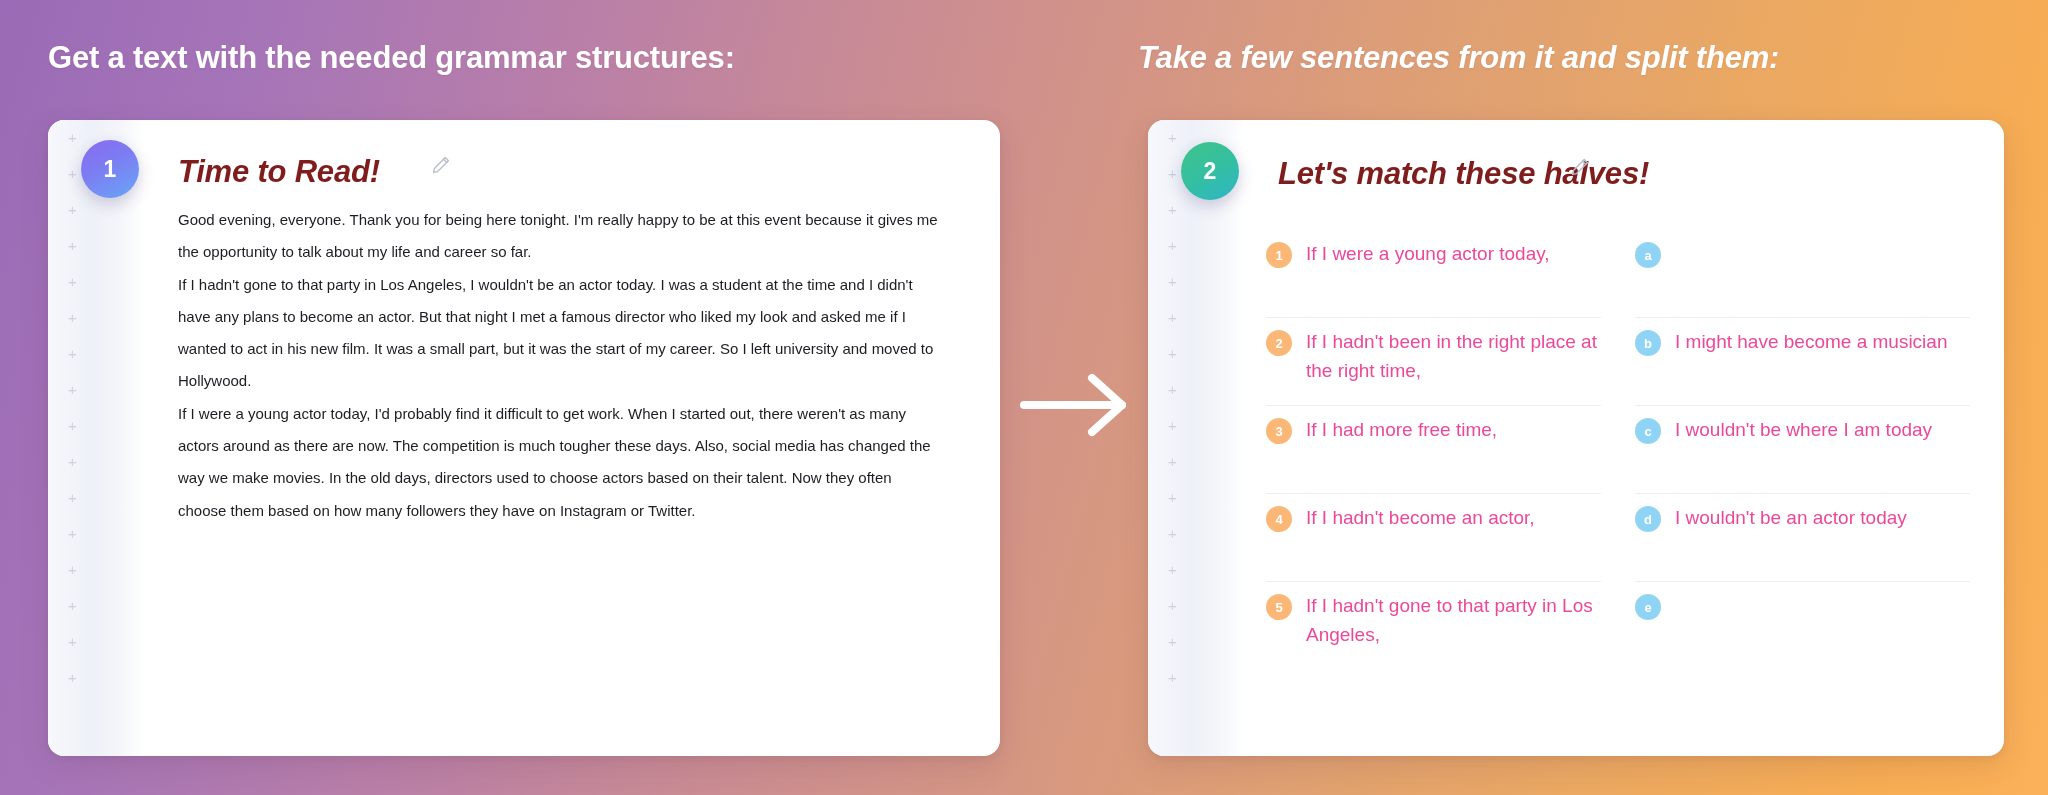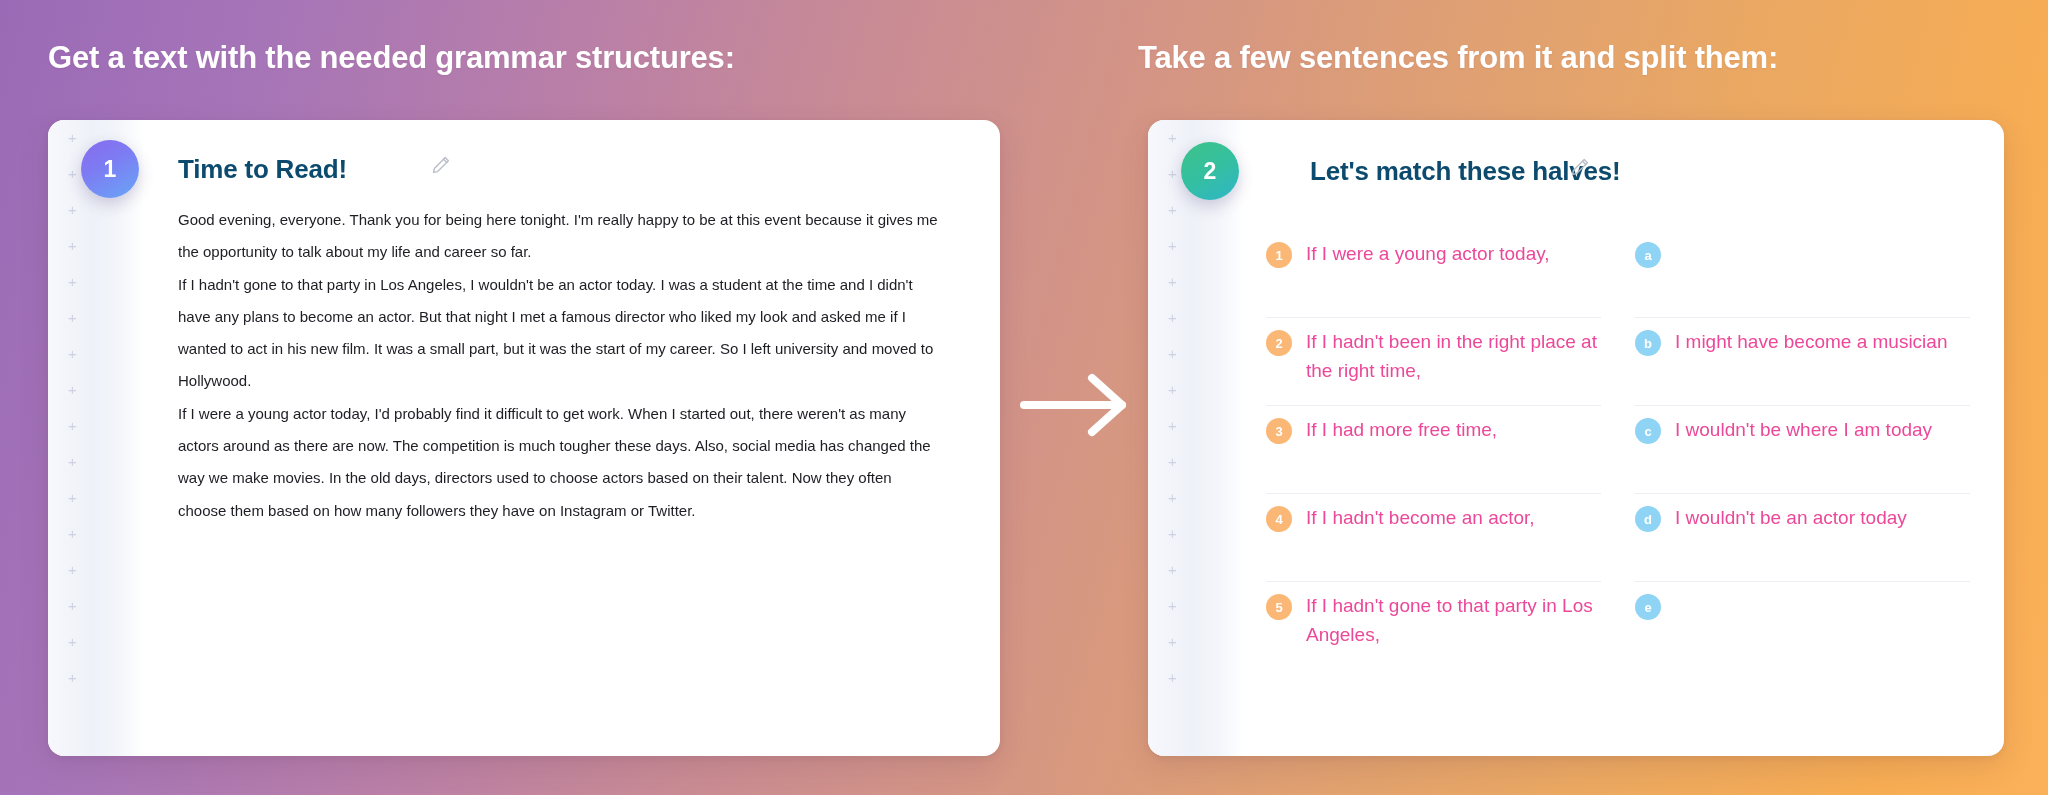--- a/index.html
+++ b/index.html
@@ -46,21 +46,21 @@
     position: absolute;
     color: #ffffff;
     font-weight: 700;
     font-size: 31px;
     letter-spacing: -0.2px;
     white-space: nowrap;
     text-shadow: 0 1px 2px rgba(120,70,90,0.13);
   }
 
   .title-left  { left: 48px;  top: 40px; }
-  .title-right { left: 1138px; top: 40px; }
+  .title-right { left: 1138px; top: 40px; font-style: italic; }
 
   
   .card {
     position: absolute;
     background: #ffffff;
     border-radius: 16px;
     box-shadow: 0 10px 30px rgba(90,50,80,0.14),
                 0 2px 6px rgba(90,50,80,0.08);
     overflow: hidden;
   }
@@ -128,27 +128,28 @@
     top: 22px;
     width: 58px;
     height: 58px;
     font-size: 23px;
     background: linear-gradient(150deg, #3fc389 0%, #34bfa0 50%, #2fb6c8 100%);
   }
 
   .card-title {
     position: absolute;
     font-weight: 700;
-    color: #0c4a6e;
-    font-size: 26px;
+    color: #7f1d1d;
+    font-size: 31px;
     letter-spacing: -0.2px;
     white-space: nowrap;
+    font-style: italic;
   }
   .title-pos-1 { left: 130px; top: 34px; }
-  .title-pos-2 { left: 130px; top: 36px; margin-left: 32px; }
+  .title-pos-2 { left: 130px; top: 36px; }
 
   .edit-icon {
     position: absolute;
     width: 20px;
     height: 20px;
   }
   .edit-pos-1 { left: 383px; top: 35px; }
   .edit-pos-2 { left: 422px; top: 37px; }
   .edit-icon svg { display: block; }
 

